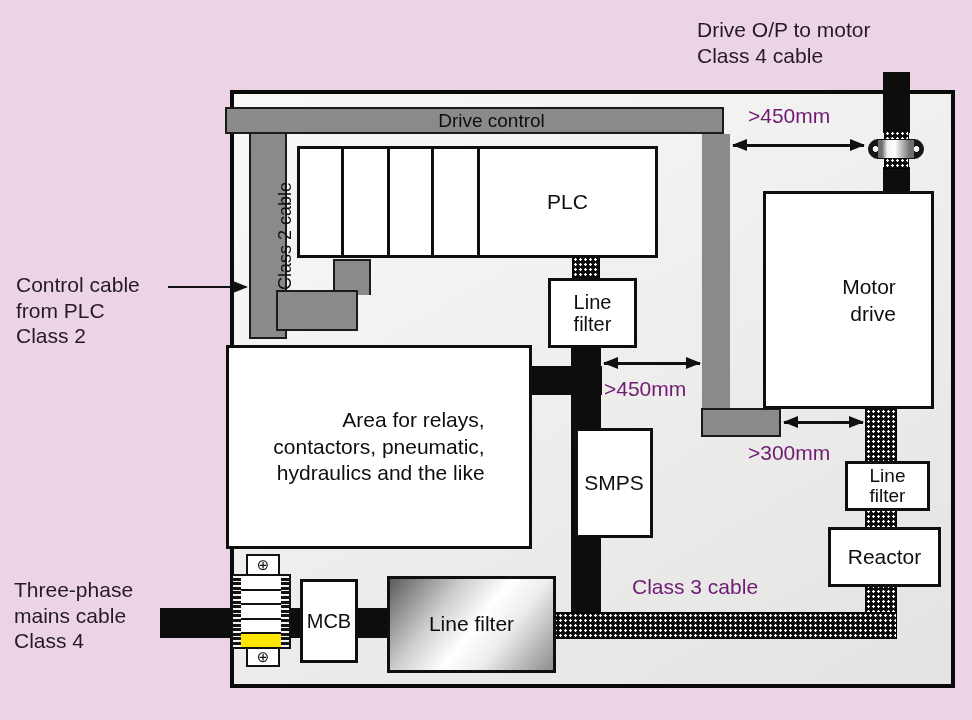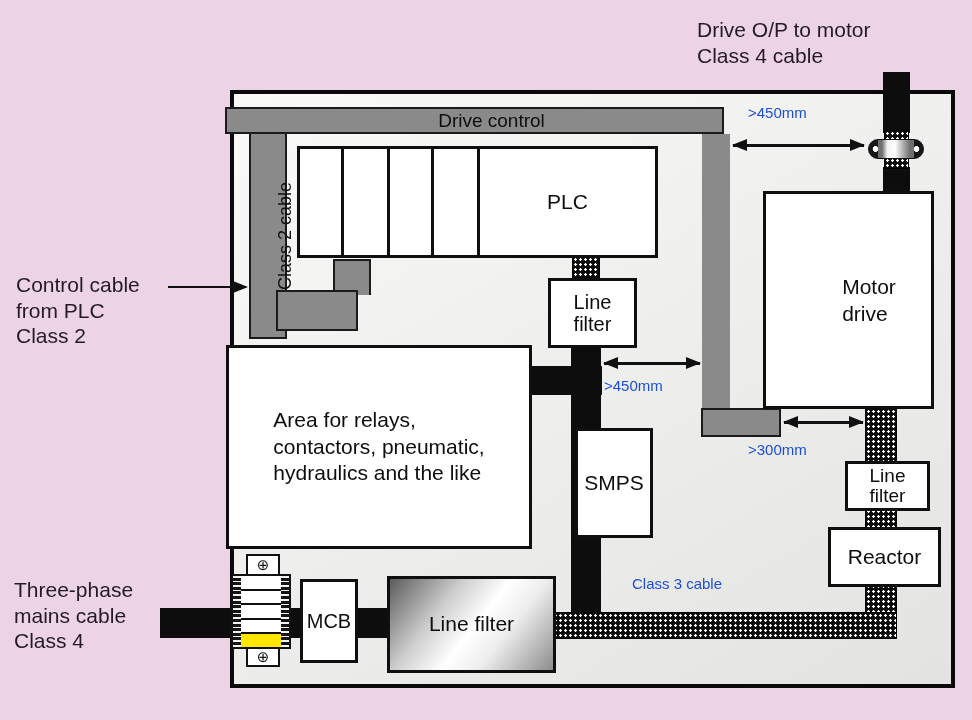--- a/index.html
+++ b/index.html
@@ -20,36 +20,36 @@
   }
   
   .gray{background:#8a8a8a;}
   .graybordered{background:#8a8a8a;border:2px solid #1b1b1b;box-sizing:border-box;padding-left:34px;}
   .bar-label{width:100%;height:100%;display:flex;align-items:center;justify-content:center;
     font-size:19px;color:#0e0e0e;}
   .vlabel{writing-mode:vertical-rl;transform:rotate(180deg);font-size:18px;color:#101010;
     width:100%;height:100%;display:flex;align-items:center;justify-content:center;}
   
   .wbox{background:#ffffff;border:3px solid #0f0f0f;box-sizing:border-box;
-    display:flex;align-items:center;justify-content:center;text-align:left;}
+    display:flex;align-items:center;justify-content:center;text-align:right;}
   .wbox .lbl{font-size:21px;line-height:1.15;color:#0e0e0e;}
   
   .cable{background:#0d0d0d;}
   .hatch{
     background-color:#0b0b0b;
     background-image:radial-gradient(circle,#ffffff 1.2px,rgba(255,255,255,0) 1.45px);
     background-size:5px 5px;
     border:1px solid #000;box-sizing:border-box;
   }
   
   .aline{background:#101010;height:2.5px;}
   .ah{width:0;height:0;border-top:6px solid transparent;border-bottom:6px solid transparent;}
   .ah.right{border-left:15px solid #101010;}
   .ah.left{border-right:15px solid #101010;}
-  .dim{font-size:15px;color:#1d4ed8;}
+  .dim{font-size:21px;color:#701a75;}
   
   .clamp{
     border-radius:10px;border:1.5px solid #111;box-sizing:border-box;
     background-image:
       radial-gradient(circle at 12% 50%,#ffffff 2.6px,rgba(255,255,255,0) 3.1px),
       radial-gradient(circle at 88% 50%,#ffffff 2.6px,rgba(255,255,255,0) 3.1px),
       linear-gradient(90deg,#161616 0 17%,#6e6e6e 17% 24%,#f2f2f2 34%,#ffffff 48%,#b5b5b5 62%,#6e6e6e 76% 83%,#161616 83% 100%);
   }
   
   .screwbox{background:#fff;border:2.5px solid #111;box-sizing:border-box;

